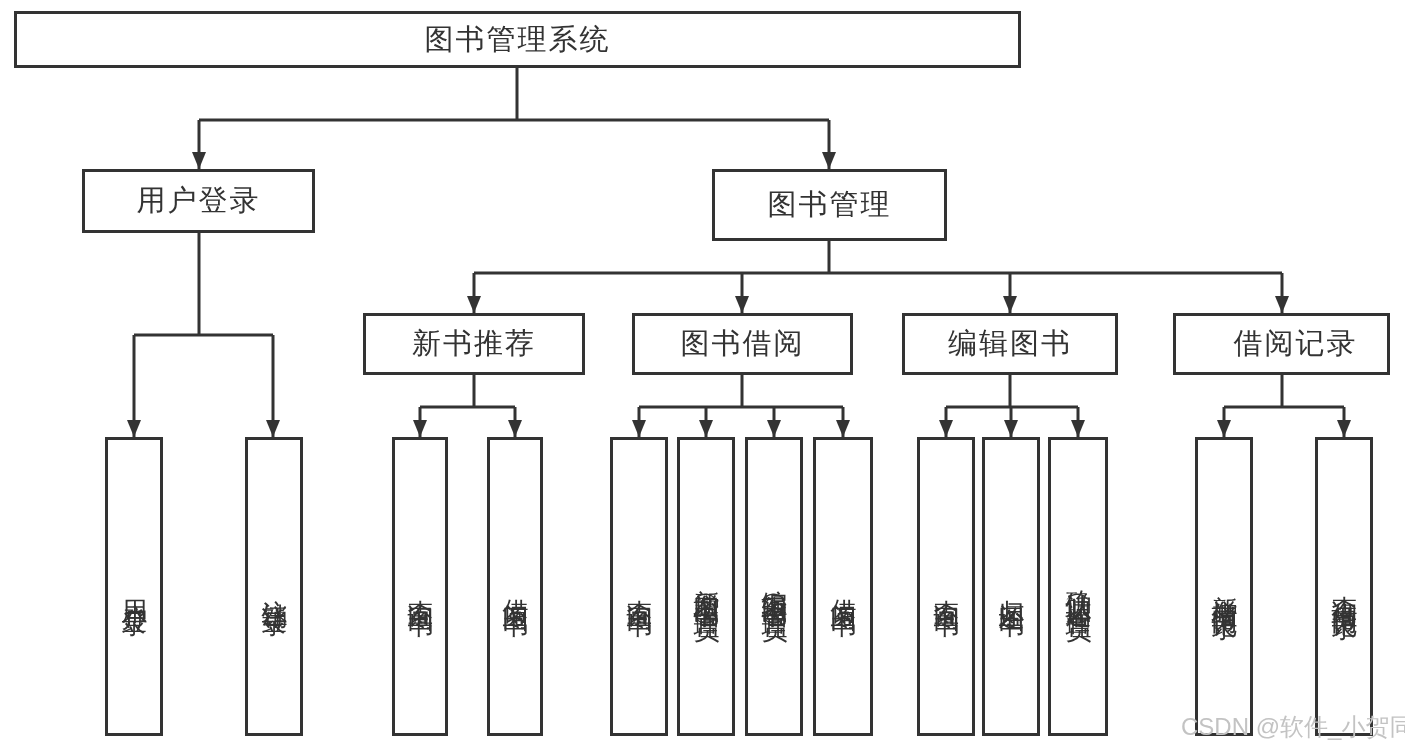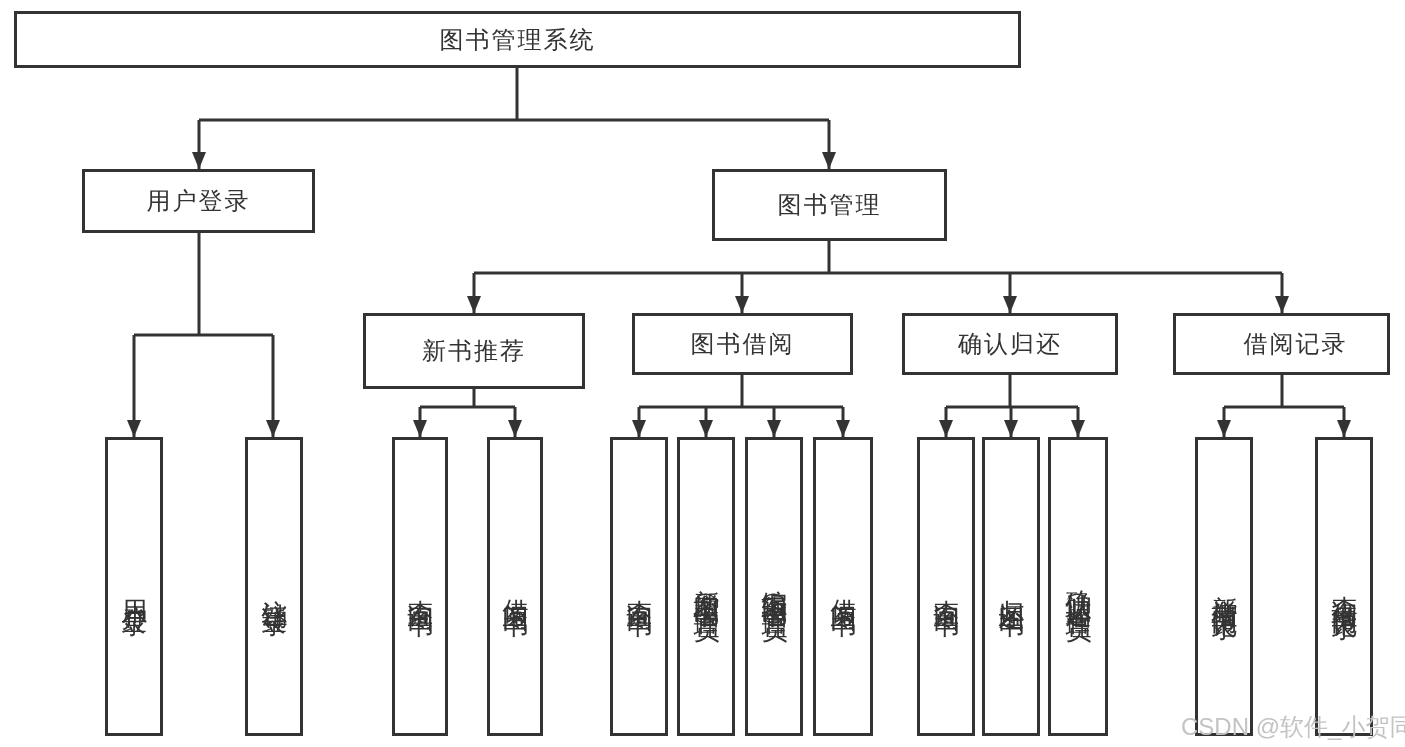--- a/index.html
+++ b/index.html
@@ -30,21 +30,21 @@
     background: #ffffff;
     color: #333333;
     display: flex;
     align-items: center;
     justify-content: center;
     text-align: center;
     z-index: 2;
     line-height: 1.15;
   }
   .hnode {
-    font-size: 24px;
+    font-size: 29px;
     letter-spacing: 2px;
   }
   .leaf {
     writing-mode: vertical-rl;
     text-orientation: mixed;
     font-size: 26px;
     letter-spacing: 4px;
   }
   .watermark {
     position: absolute;
@@ -108,23 +108,23 @@
         <line x1="1344" y1="407" x2="1344" y2="437" marker-end="url(#arr)"></line>
       </g>
     </g>
   </svg>
 
   <div class="node hnode" style="left:14px; top:11px; width:1007px; height:57px;">图书管理系统</div>
 
   <div class="node hnode" style="left:82px; top:169px; width:233px; height:64px;">用户登录</div>
   <div class="node hnode" style="left:712px; top:169px; width:235px; height:72px;">图书管理</div>
 
-  <div class="node hnode" style="left:363px; top:313px; width:222px; height:76px;">新书推荐</div>
+  <div class="node hnode" style="left:363px; top:313px; width:222px; height:62px;">新书推荐</div>
   <div class="node hnode" style="left:632px; top:313px; width:221px; height:62px;">图书借阅</div>
-  <div class="node hnode" style="left:902px; top:313px; width:216px; height:62px;">确认归还</div>
+  <div class="node hnode" style="left:902px; top:313px; width:216px; height:62px;">编辑图书</div>
   <div class="node hnode" style="left:1173px; top:313px; width:217px; height:62px;padding-left:28px;">借阅记录</div>
 
   <div class="node leaf" style="left:105px; top:437px; width:58px; height:299px;">用户登录</div>
   <div class="node leaf" style="left:245px; top:437px; width:58px; height:299px;">注销登录</div>
 
   <div class="node leaf" style="left:392px; top:437px; width:56px; height:299px;">查询图书</div>
   <div class="node leaf" style="left:487px; top:437px; width:56px; height:299px;">借阅图书</div>
 
   <div class="node leaf" style="left:610px; top:437px; width:58px; height:299px;">查询图书</div>
   <div class="node leaf" style="left:677px; top:437px; width:58px; height:299px;">新增图书（管理员）</div>

